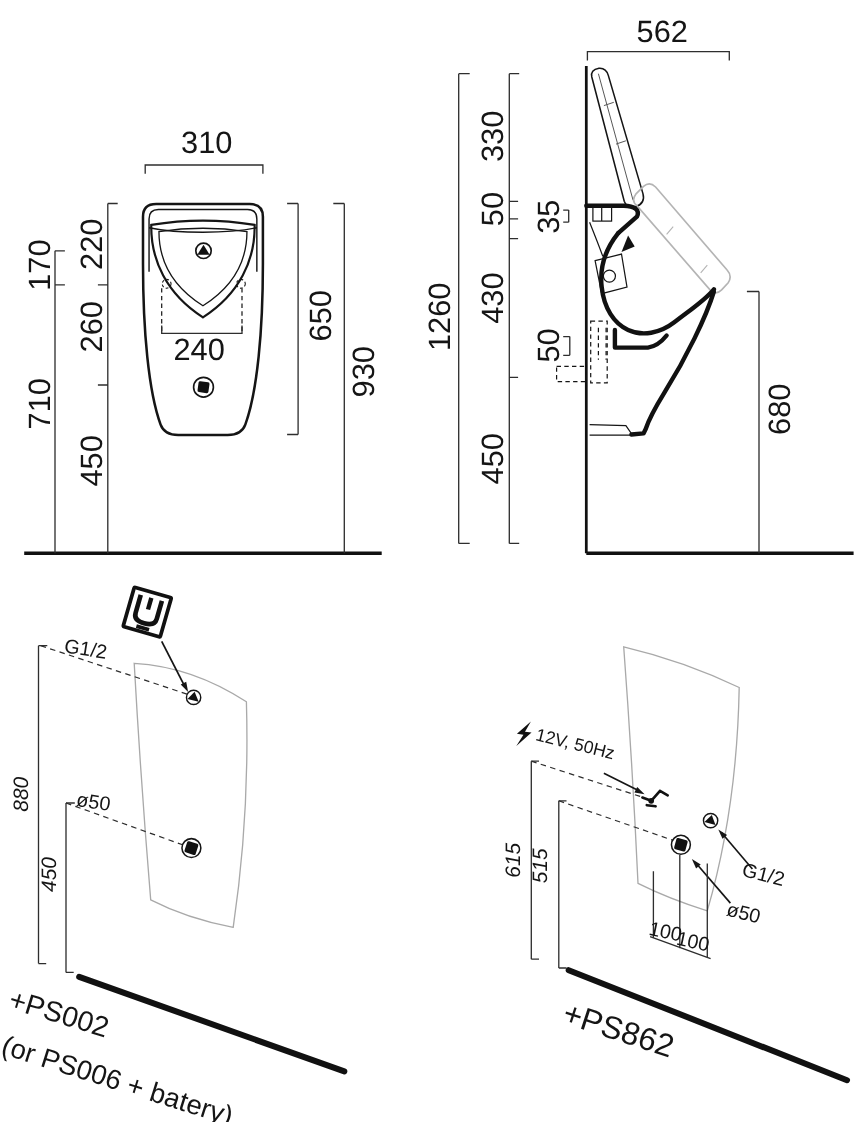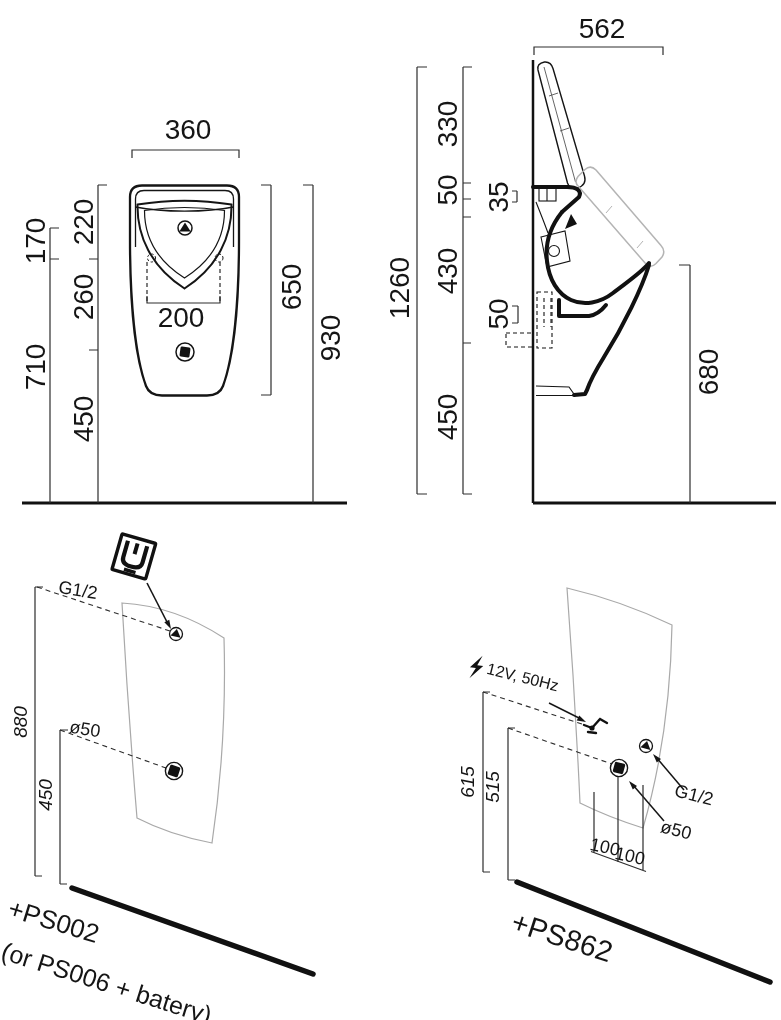--- a/index.html
+++ b/index.html
@@ -132,27 +132,27 @@
     <polygon points="629,781 637,786 632.8,789.6" fill="#151515" stroke="none"></polygon>
     <g stroke="#2e2e2e" stroke-width="1.2">
       <path d="M483,692 H490 M483,692 V872 M483,872 H490"></path>
       <path d="M508,728 H515 M508,728 V880 M508,880 H515"></path>
       <path d="M594,792 V853 M618,777 V862 M643,785 V871 M591,851.5 L646,871.5"></path>
     </g>
     <line x1="517" y1="882" x2="770" y2="982" stroke="#111" stroke-width="5.5" stroke-linecap="round"></line>
   </g>
 </svg>
 
-<span class="lbl" style="left:188px;top:130px;transform:translate(-50%,-50%);font-size:28px">360</span>
+<span class="lbl" style="left:188px;top:130px;transform:translate(-50%,-50%);font-size:28px">310</span>
 <span class="lbl" style="left:36px;top:241px;transform:translate(-50%,-50%) rotate(-90deg);font-size:28px">170</span>
 <span class="lbl" style="left:84px;top:222px;transform:translate(-50%,-50%) rotate(-90deg);font-size:28px">220</span>
 <span class="lbl" style="left:84px;top:297px;transform:translate(-50%,-50%) rotate(-90deg);font-size:28px">260</span>
 <span class="lbl" style="left:36px;top:367px;transform:translate(-50%,-50%) rotate(-90deg);font-size:28px">710</span>
 <span class="lbl" style="left:84px;top:419px;transform:translate(-50%,-50%) rotate(-90deg);font-size:28px">450</span>
-<span class="lbl" style="left:181px;top:318px;transform:translate(-50%,-50%);font-size:28px">200</span>
+<span class="lbl" style="left:181px;top:318px;transform:translate(-50%,-50%);font-size:28px">240</span>
 <span class="lbl" style="left:292px;top:287px;transform:translate(-50%,-50%) rotate(-90deg);font-size:28px">650</span>
 <span class="lbl" style="left:331px;top:338px;transform:translate(-50%,-50%) rotate(-90deg);font-size:28px">930</span>
 
 <span class="lbl" style="left:602px;top:29px;transform:translate(-50%,-50%);font-size:28px">562</span>
 <span class="lbl" style="left:400px;top:288px;transform:translate(-50%,-50%) rotate(-90deg);font-size:28px">1260</span>
 <span class="lbl" style="left:448px;top:124px;transform:translate(-50%,-50%) rotate(-90deg);font-size:28px">330</span>
 <span class="lbl" style="left:448px;top:190px;transform:translate(-50%,-50%) rotate(-90deg);font-size:28px">50</span>
 <span class="lbl" style="left:499px;top:197px;transform:translate(-50%,-50%) rotate(-90deg);font-size:28px">35</span>
 <span class="lbl" style="left:448px;top:271px;transform:translate(-50%,-50%) rotate(-90deg);font-size:28px">430</span>
 <span class="lbl" style="left:499px;top:314px;transform:translate(-50%,-50%) rotate(-90deg);font-size:28px">50</span>

